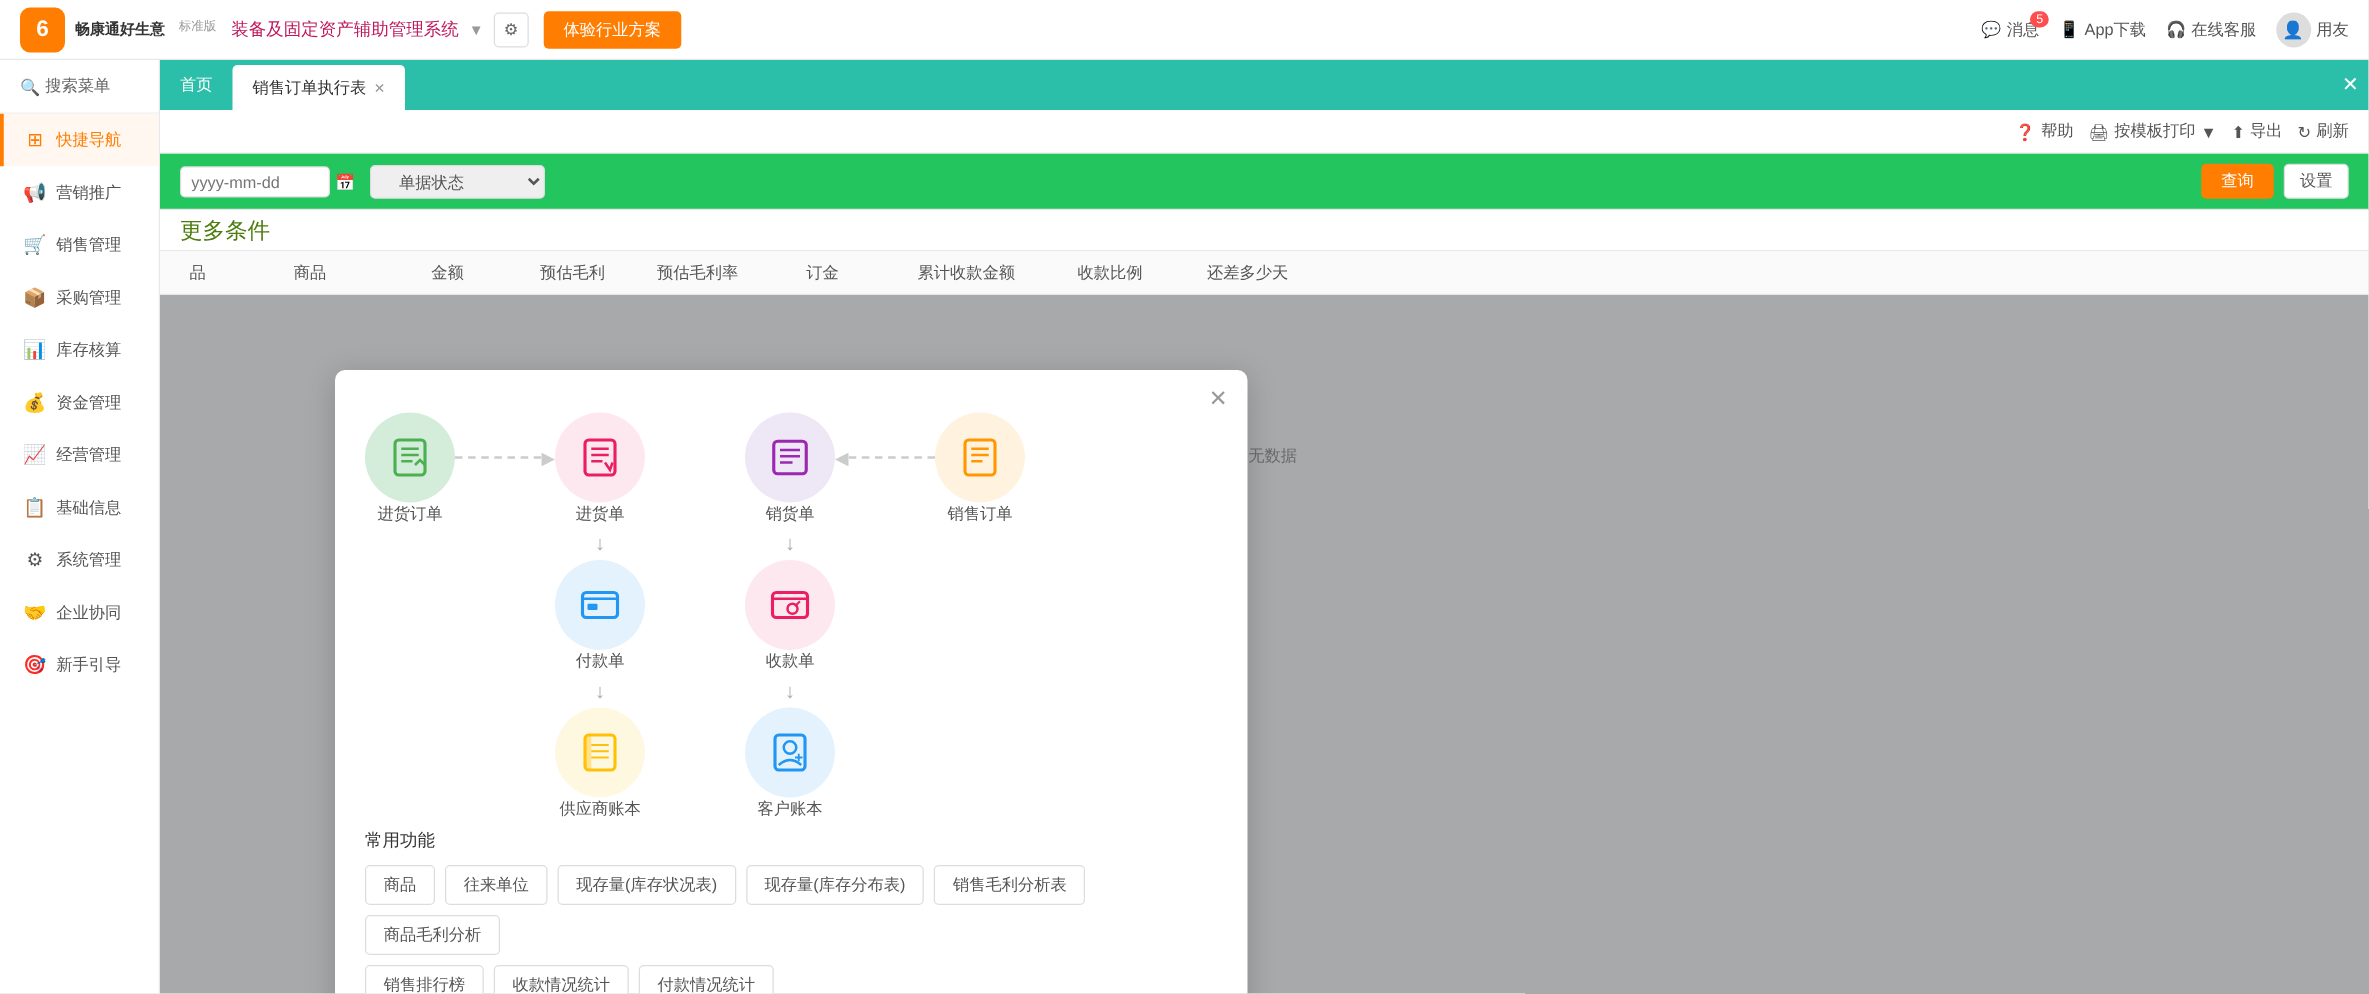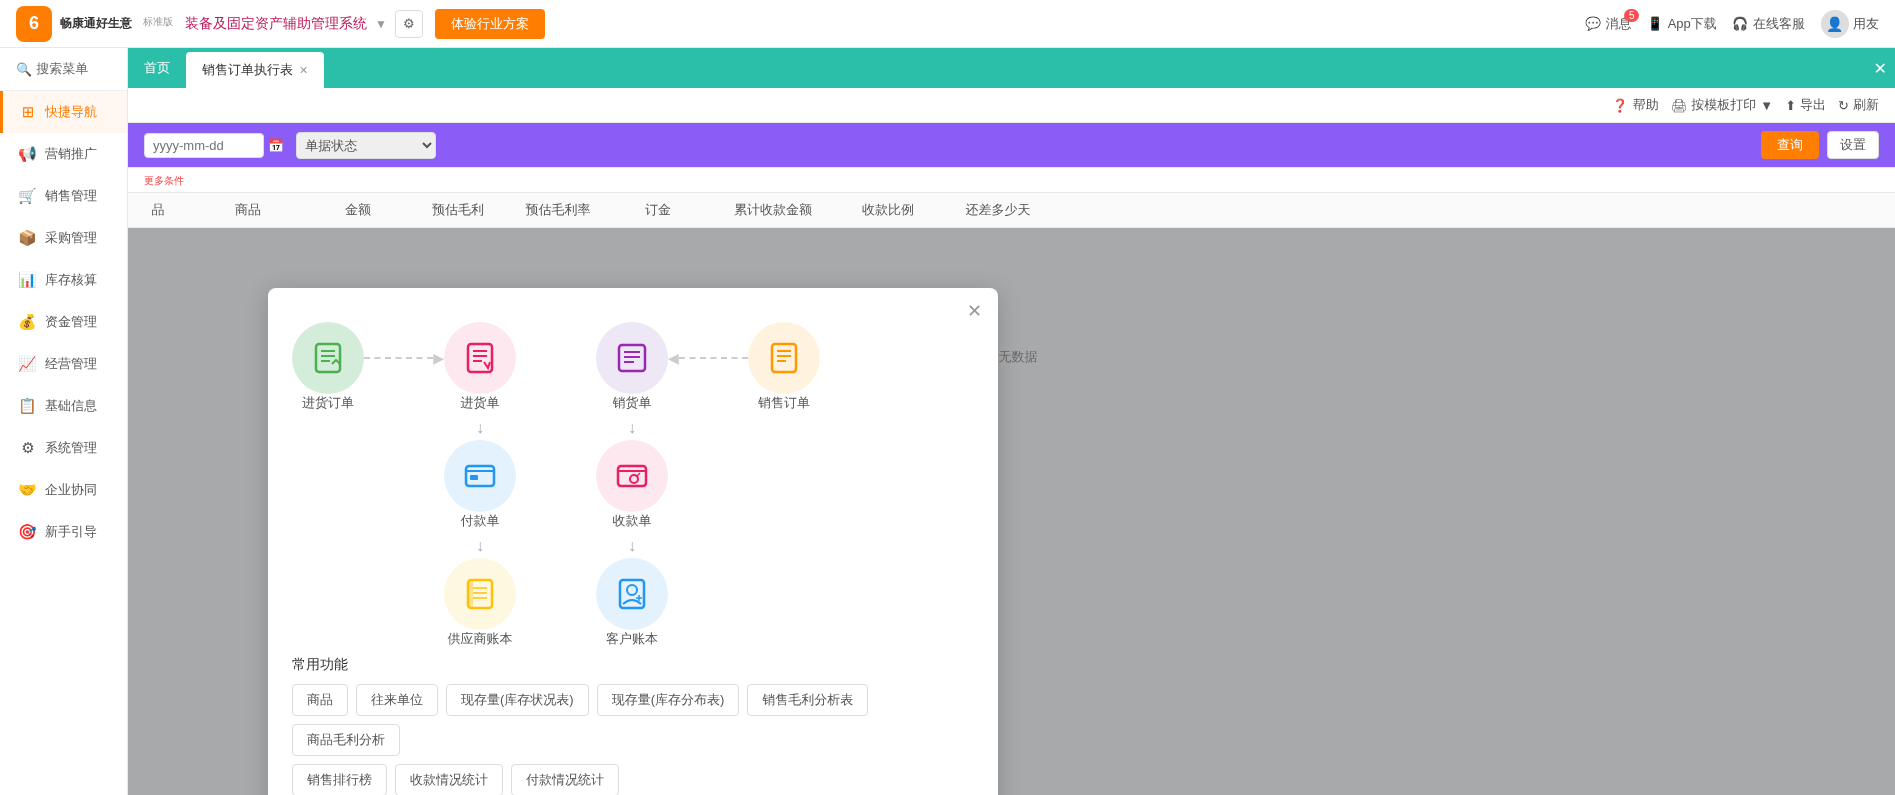--- a/index.html
+++ b/index.html
@@ -43,25 +43,25 @@
     .tab-close { color: #999; font-size: 11px; }
 
     
     .content-toolbar { background: #fff; padding: 8px 16px; display: flex; align-items: center; gap: 12px; border-bottom: 1px solid #e8e8e8; flex-shrink: 0; }
     .toolbar-right { margin-left: auto; display: flex; align-items: center; gap: 12px; }
     .toolbar-btn { display: flex; align-items: center; gap: 4px; color: #555; font-size: 13px; cursor: pointer; }
     .query-btn { background: #ff7d00; color: white; border: none; border-radius: 4px; padding: 4px 16px; cursor: pointer; font-size: 13px; }
     .set-btn { background: #fff; color: #555; border: 1px solid #ddd; border-radius: 4px; padding: 4px 12px; cursor: pointer; font-size: 13px; }
 
     
-    .filter-row { background: #8b5cf6; padding: 8px 16px; display: flex; align-items: center; gap: 12px; border-bottom: 1px solid #e8e8e8; flex-shrink: 0; }
+    .filter-row { background: #22c55e; padding: 8px 16px; display: flex; align-items: center; gap: 12px; border-bottom: 1px solid #e8e8e8; flex-shrink: 0; }
     .filter-date { display: flex; align-items: center; gap: 4px; }
     .date-input { border: 1px solid #ddd; border-radius: 4px; padding: 4px 8px; font-size: 13px; width: 120px; color: #bbb; }
-    .filter-select { border: 1px solid #ddd; border-radius: 4px; padding: 4px 4px; font-size: 13px; width: 140px; color: #555; }
-    .more-cond { color: #ef4444; font-size: 10px; cursor: pointer; }
+    .filter-select { border: 1px solid #ddd; border-radius: 4px; padding: 4px 18px; font-size: 13px; width: 140px; color: #555; }
+    .more-cond { color: #4d7c0f; font-size: 18px; cursor: pointer; }
 
     
     .table-header { background: #fafafa; border-bottom: 1px solid #e8e8e8; display: flex; align-items: center; padding: 8px 0; }
     .th { color: #555; font-size: 13px; text-align: center; padding: 0 8px; }
 
     
     .empty-state { text-align: center; color: #999; font-size: 13px; padding: 40px; }
 
     
     .modal-overlay { position: absolute; top: 0; left: 0; right: 0; bottom: 0; background: rgba(0,0,0,0.3); z-index: 100; display: flex; align-items: flex-start; justify-content: flex-start; padding: 60px 0 0 0; }

